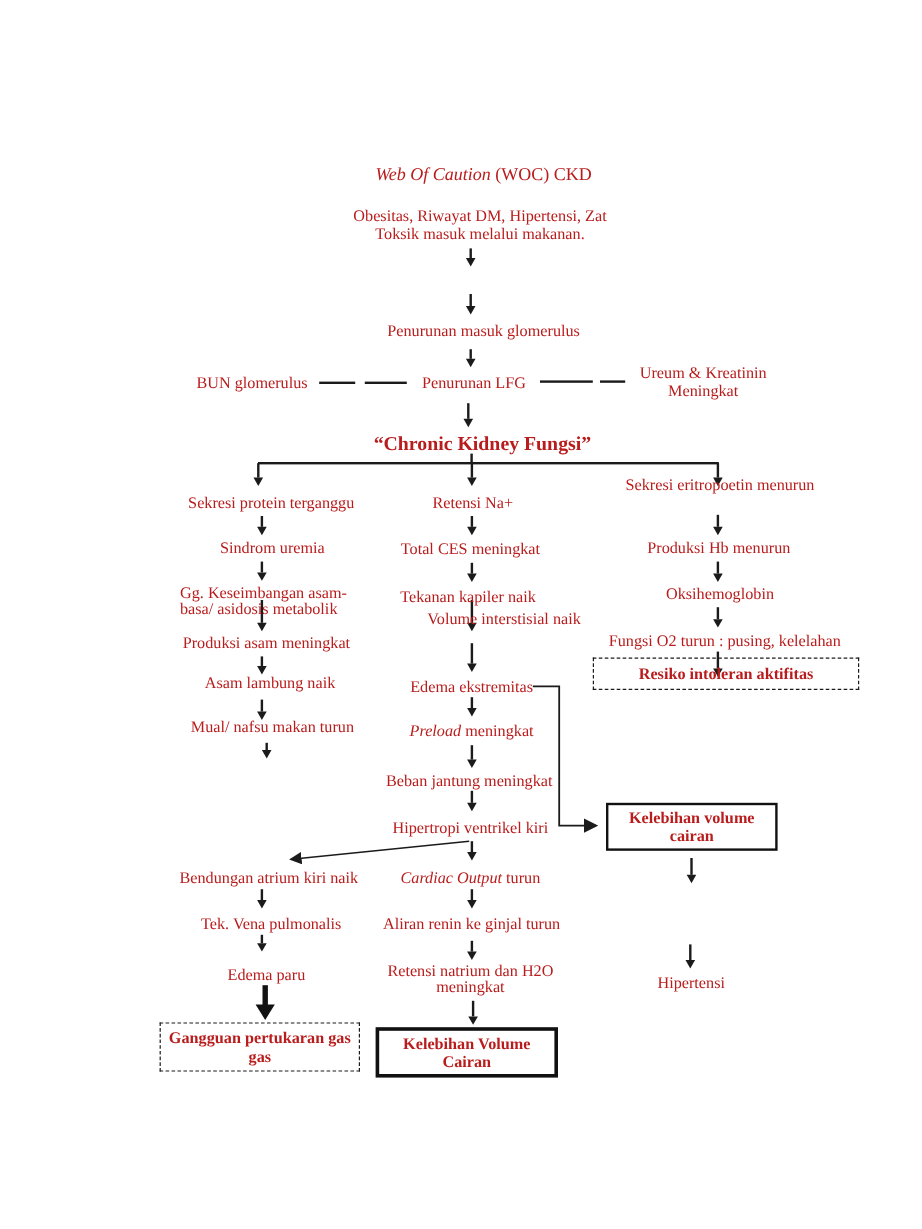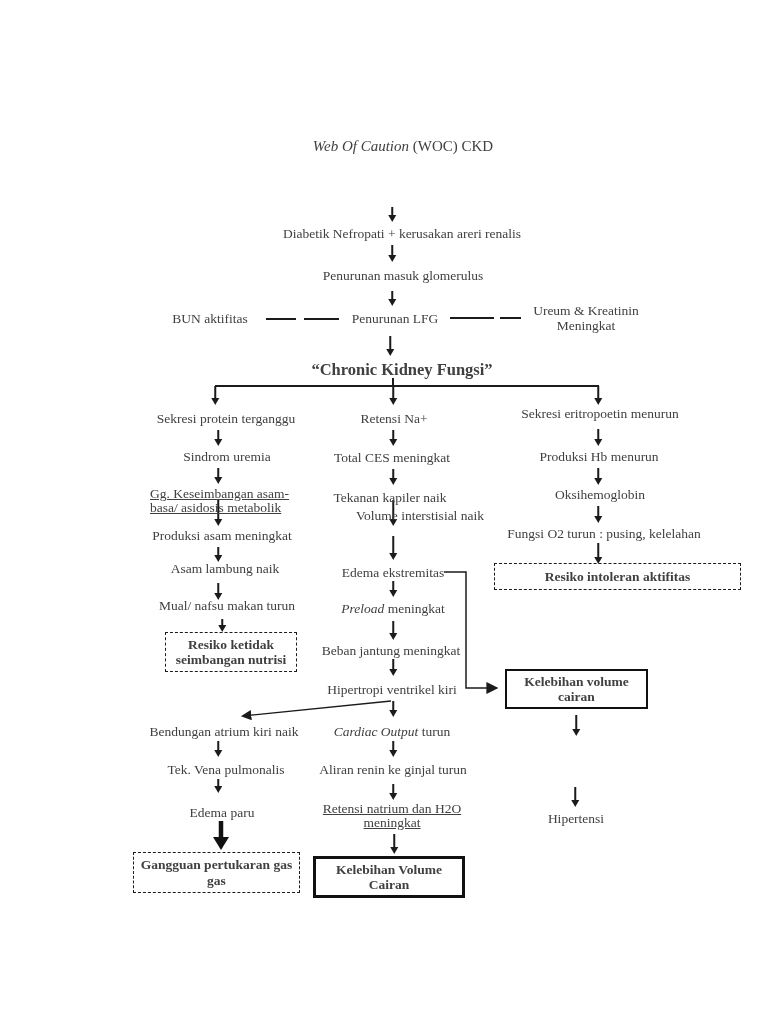--- a/index.html
+++ b/index.html
@@ -1,30 +1,30 @@
 <!DOCTYPE html>
 <html><head>
 <meta charset="utf-8">
 <style>
   * { margin:0; padding:0; box-sizing:border-box; }
   html,body { background:#ffffff; }
   #canvas {
     position:relative; width:768px; height:1024px; margin:0 auto;
-    background:#ffffff; color:#404040; overflow:hidden;
+    background:#ffffff; color:#b91c1c; overflow:hidden;
     font-family:"Liberation Serif","DejaVu Serif",serif;
   }
   .node {
     position:absolute; transform:translateX(-50%);
     font-size:13.5px; line-height:15px; white-space:nowrap; text-align:center;
   }
   .ml { white-space:pre-line; }
   .la { transform:none; text-align:left; }
   .title { font-size:15px; }
   .ckd { font-size:16.5px; font-weight:bold; }
-  .lh14 { line-height:14px;text-decoration:underline; }
+  .lh14 { line-height:14px; }
   .arr { position:absolute; width:1.5px; background:#1b1b1b; transform:translateX(-50%); }
   .arr::after {
     content:""; position:absolute; left:50%; bottom:-7px; transform:translateX(-50%);
     border-style:solid; border-color:#1b1b1b transparent transparent transparent;
     border-width:7px 4.5px 0 4.5px;
   }
   .hline { position:absolute; height:1.5px; background:#1b1b1b; }
   .vline { position:absolute; width:1.5px; background:#1b1b1b; }
   .box {
     position:absolute; display:flex; align-items:center; justify-content:center;
@@ -79,23 +79,24 @@
 
   <div class="arr" style="left:598px;top:429px;height:10px"></div>
   <div class="arr" style="left:598px;top:468px;height:10px"></div>
   <div class="arr" style="left:598px;top:506px;height:10px"></div>
   <div class="arr" style="left:598px;top:543px;height:14px"></div>
   <div class="arr" style="left:576px;top:715px;height:14px"></div>
   <div class="arr" style="left:575px;top:787px;height:13px"></div>
 
   <div class="node title" style="left:403px;top:139px"><i>Web Of Caution</i><span> (WOC) CKD</span></div>
 
-  <div class="node" style="left:402px;top:226px">Diabetik Nefropati + kerusakan areri renalis</div>
+  <div class="node ml" style="left:400px;top:172px">Obesitas, Riwayat DM, Hipertensi, Zat
+Toksik masuk melalui makanan.</div>
   <div class="node" style="left:403px;top:268px">Penurunan masuk glomerulus</div>
-  <div class="node" style="left:210px;top:311px">BUN aktifitas</div>
+  <div class="node" style="left:210px;top:311px">BUN glomerulus</div>
   <div class="node" style="left:395px;top:311px">Penurunan LFG</div>
   <div class="node ml" style="left:586px;top:303px">Ureum &amp; Kreatinin
 Meningkat</div>
   <div class="node ckd" style="left:402px;top:362px">“Chronic Kidney Fungsi”</div>
 
   <div class="node" style="left:226px;top:411px">Sekresi protein terganggu</div>
   <div class="node" style="left:227px;top:449px">Sindrom uremia</div>
   <div class="node ml la lh14" style="left:150px;top:487px">Gg. Keseimbangan asam-
 basa/ asidosis metabolik</div>
   <div class="node" style="left:222px;top:528px">Produksi asam meningkat</div>
@@ -112,31 +113,27 @@
   <div class="node" style="left:392px;top:682px">Hipertropi ventrikel kiri</div>
   <div class="node" style="left:392px;top:724px"><i>Cardiac Output</i><span> turun</span></div>
   <div class="node" style="left:393px;top:762px">Aliran renin ke ginjal turun</div>
   <div class="node ml lh14" style="left:392px;top:802px">Retensi natrium dan H2O
 meningkat</div>
 
   <div class="node" style="left:224px;top:724px">Bendungan atrium kiri naik</div>
   <div class="node" style="left:226px;top:762px">Tek. Vena pulmonalis</div>
   <div class="node" style="left:222px;top:805px">Edema paru</div>
 
-  <div class="node" style="left:600px;top:406px">Sekresi eritropoetin menurun</div>
+  <div class="node" style="left:600px;top:396px">Sekresi eritropoetin menurun</div>
   <div class="node" style="left:599px;top:449px">Produksi Hb menurun</div>
   <div class="node" style="left:600px;top:487px">Oksihemoglobin</div>
   <div class="node" style="left:604px;top:526px">Fungsi O2 turun : pusing, kelelahan</div>
   <div class="node" style="left:576px;top:811px">Hipertensi</div>
 
-  <div class="box dashed" style="left:165px;top:632px;width:132px;height:40px">
-    <div class="ml">Resiko ketidak
-seimbangan nutrisi</div>
-  </div>
-  <div class="box dashed" style="left:494px;top:563px;width:247px;height:27px">
+  <div class="box dashed" style="left:494px;top:548px;width:222px;height:27px">
     <div>Resiko intoleran aktifitas</div>
   </div>
   <div class="box solid2" style="left:505px;top:669px;width:143px;height:40px">
     <div class="ml">Kelebihan volume
 cairan</div>
   </div>
   <div class="box dashed" style="left:133px;top:852px;width:167px;height:41px">
     <div class="ml">Gangguan pertukaran gas
 gas</div>
   </div>

